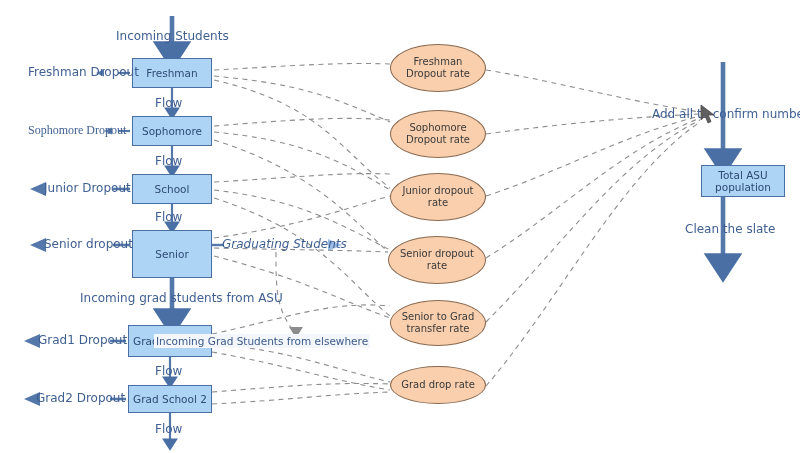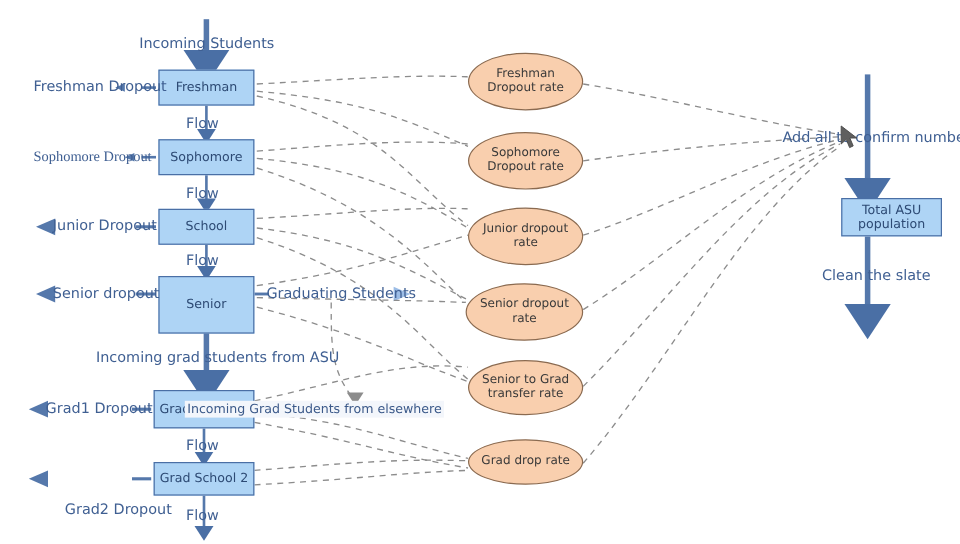--- a/index.html
+++ b/index.html
@@ -198,21 +198,21 @@
 </div>
 
 <div class="lbl flow-lbl" style="left:116px;top:30px;"><span>Incoming Students</span></div>
 
 <div class="lbl flow-lbl" style="left:155px;top:97px;"><span>Flow</span></div>
 
 <div class="lbl flow-lbl" style="left:155px;top:155px;"><span>Flow</span></div>
 
 <div class="lbl flow-lbl" style="left:155px;top:211px;"><span>Flow</span></div>
 
-<div class="lbl flow-lbl" style="left:222px;top:238px;"><span>Graduating Students</span></div>
+<div class="lbl flow-lbl" style="left:222px;top:238px;font-style:italic;"><span>Graduating Students</span></div>
 
 <div class="lbl flow-lbl" style="left:80px;top:292px;text-align:center;"><span>Incoming grad students from ASU</span></div>
 
 <div class="overlay-lbl" style="left:154px;top:334px;"><span>Incoming Grad Students from elsewhere</span></div>
 
 <div class="lbl flow-lbl" style="left:155px;top:365px;"><span>Flow</span></div>
 
 <div class="lbl flow-lbl" style="left:155px;top:423px;"><span>Flow</span></div>
 
 <div class="lbl flow-lbl" style="left:652px;top:108px;"><span>Add all to confirm numbers</span></div>
@@ -222,17 +222,17 @@
 <div class="lbl flow-lbl" style="left:28px;top:66px;"><span>Freshman Dropout</span></div>
 
 <div class="lbl flow-lbl" style="left:28px;top:124px;font-family:Liberation Serif, serif;"><span>Sophomore Dropout</span></div>
 
 <div class="lbl flow-lbl" style="left:44px;top:182px;"><span>Junior Dropout</span></div>
 
 <div class="lbl flow-lbl" style="left:44px;top:238px;"><span>Senior dropout</span></div>
 
 <div class="lbl flow-lbl" style="left:38px;top:334px;"><span>Grad1 Dropout</span></div>
 
-<div class="lbl flow-lbl" style="left:54px;top:392px;margin-top:26px;"><span>Grad2 Dropout</span></div>
+<div class="lbl flow-lbl" style="left:36px;top:392px;"><span>Grad2 Dropout</span></div>
 
 <svg class="cursor" style="left:700px;top:104px;" width="22" height="22" viewBox="0 0 22 22" xmlns="http://www.w3.org/2000/svg">
   <path d="M1,1 L1,16 L5.2,12.1 L8,19 L11,17.6 L8.2,11 L14,11 z" fill="#5f5f5f" stroke="#4a4a4a" stroke-width="0.8"></path>
 </svg>
 
 </body></html>

